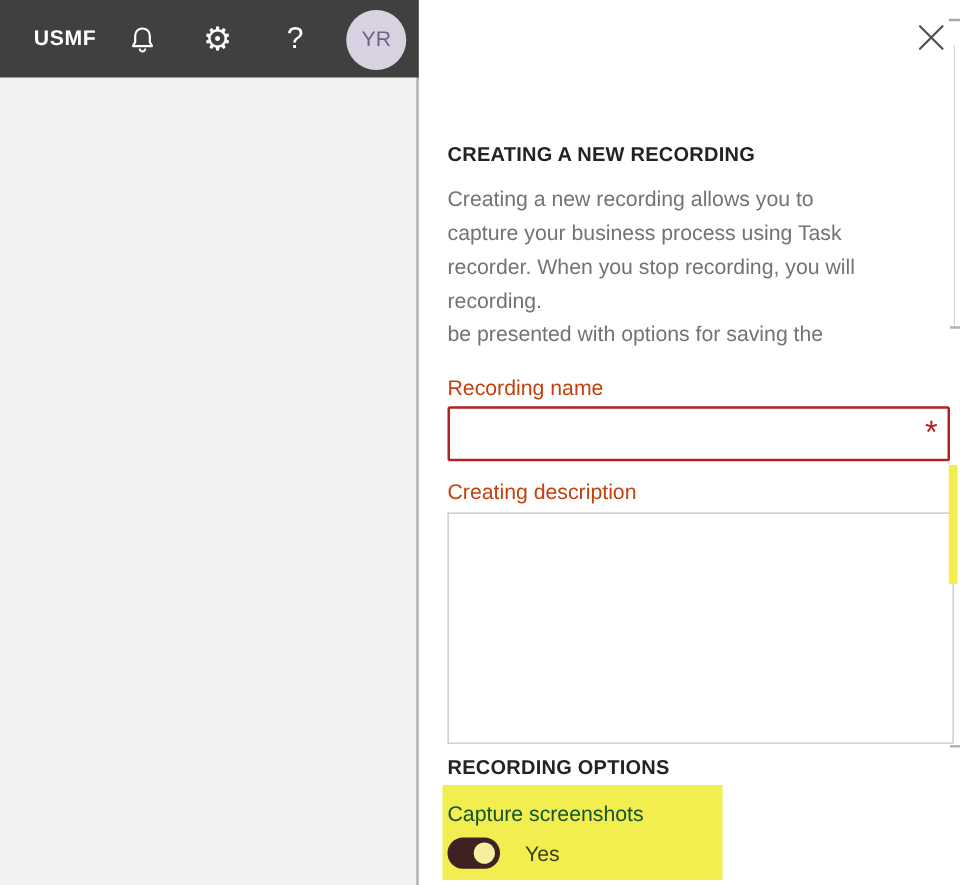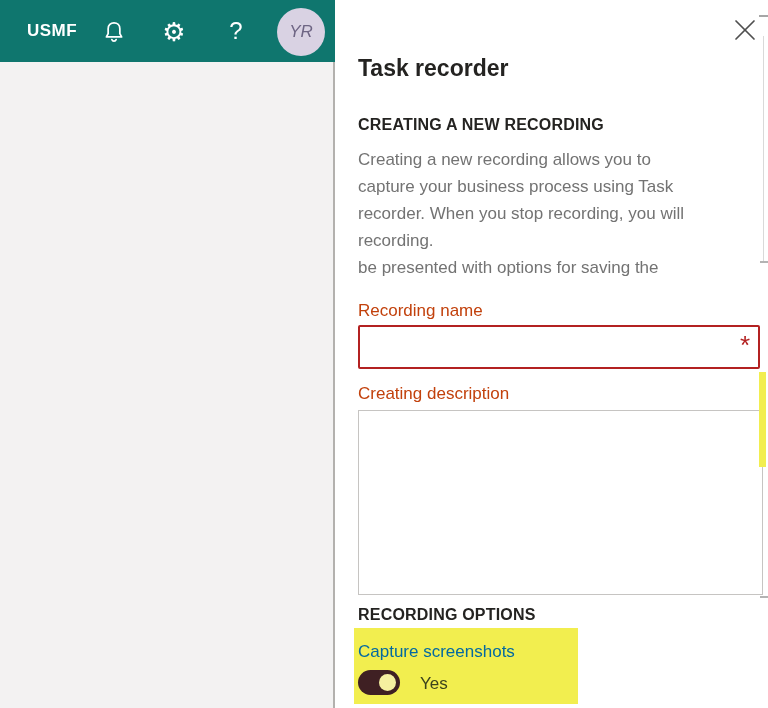--- a/index.html
+++ b/index.html
@@ -9,32 +9,32 @@
     font-family:"Liberation Sans", sans-serif;
     -webkit-font-smoothing:antialiased;
   }
   .abs{position:absolute;}
 
   
   .app-bg{left:0;top:62px;width:333px;height:646px;background:#f3f2f2;z-index:1;}
   .panel-border{left:333px;top:0;width:2px;height:708px;background:#b3b1ae;z-index:1;}
 
   
-  .topbar{left:0;top:0;width:335px;height:62px;background:#0f766e;z-index:2;}
+  .topbar{left:0;top:0;width:335px;height:62px;background:#404040;z-index:2;}
   .topbar .company{left:27px;top:0;height:62px;line-height:62px;color:#ffffff;
     font-size:17px;font-weight:bold;letter-spacing:0.5px;}
   .topbar .icon-btn{color:#ffffff;}
   .bell-wrap{left:101px;top:19px;width:26px;height:26px;}
   .gear-wrap{left:160px;top:18px;width:28px;height:28px;font-size:26px;line-height:28px;
     color:#fff;font-family:"DejaVu Sans", sans-serif;text-align:center;}
   .help-wrap{left:226px;top:14px;width:20px;height:34px;font-size:24px;line-height:34px;
     color:#fff;text-align:center;}
   .avatar{left:277px;top:8px;width:48px;height:48px;border-radius:50%;
     background:#d9d2e3;color:#6e6584;font-size:17px;font-weight:500;
-    display:flex;align-items:center;justify-content:center;font-style:italic;}
+    display:flex;align-items:center;justify-content:center;}
 
   
   .panel-content{left:0;top:0;width:768px;height:708px;z-index:3;pointer-events:none;}
   .panel-content > *{pointer-events:auto;}
   .close-x{left:733px;top:18px;width:24px;height:24px;cursor:pointer;}
   .panel-title{left:358px;top:55px;font-size:23px;font-weight:600;color:#242321;}
   .sec-heading{font-size:16px;font-weight:700;color:#242321;letter-spacing:0.2px;}
   .h-creating{left:358px;top:116px;text-align:right;}
   .intro{left:358px;top:146px;width:400px;font-size:17px;line-height:27px;color:#737373;}
   .field-label{font-size:17px;color:#c2410c;}
@@ -46,21 +46,21 @@
   .req-star{left:740px;top:332px;font-size:26px;color:#b32121;line-height:26px;}
   .desc-textarea{left:358px;top:410px;width:405px;height:185px;box-sizing:border-box;
     border:1px solid #c6c4c2;background:#fff;resize:none;outline:none;
     font-family:"Liberation Sans", sans-serif;font-size:17px;padding:6px 8px;color:#333;}
   .h-options{left:358px;top:606px;}
 
   
   .hl{background:#f2ee4f;z-index:2;}
   .hl-main{left:354px;top:628px;width:224px;height:76px;}
   .hl-strip{left:759px;top:372px;width:7px;height:95px;z-index:4;}
-  .capture-label{left:358px;top:642px;font-size:17px;color:#0369a1;}
+  .capture-label{left:358px;top:642px;font-size:17px;color:#14532d;}
   .toggle{left:358px;top:670px;width:42px;height:25px;border-radius:13px;
     background:#3f2023;cursor:pointer;}
   .toggle .knob{position:absolute;left:21px;top:4px;width:17px;height:17px;
     border-radius:50%;background:#f5f0a0;}
   .toggle-value{left:420px;top:674px;font-size:17px;color:#3b431c;}
 
   
   .edge{z-index:4;}
   .edge-hline1{left:759px;top:15px;width:9px;height:2px;background:#a6a6a6;}
   .edge-vline{left:763px;top:36px;width:1px;height:226px;background:#d9d9d9;}
@@ -102,21 +102,20 @@
 
   <div class="abs close-x">
     <span>
       <svg width="24" height="24" viewBox="0 0 24 24" stroke="#4f4f4f" stroke-width="1.7" stroke-linecap="round">
         <line x1="3" y1="3" x2="21" y2="21"></line>
         <line x1="21" y1="3" x2="3" y2="21"></line>
       </svg>
     </span>
   </div>
 
-  <div class="abs panel-title">Task recorder</div>
 
   <div class="abs sec-heading h-creating">CREATING A NEW RECORDING</div>
 
   <div class="abs intro">
     <div>Creating a new recording allows you to</div>
     <div>capture your business process using Task</div>
     <div>recorder. When you stop recording, you will</div>
     <div>recording.</div>
     <div>be presented with options for saving the</div>
   </div>

